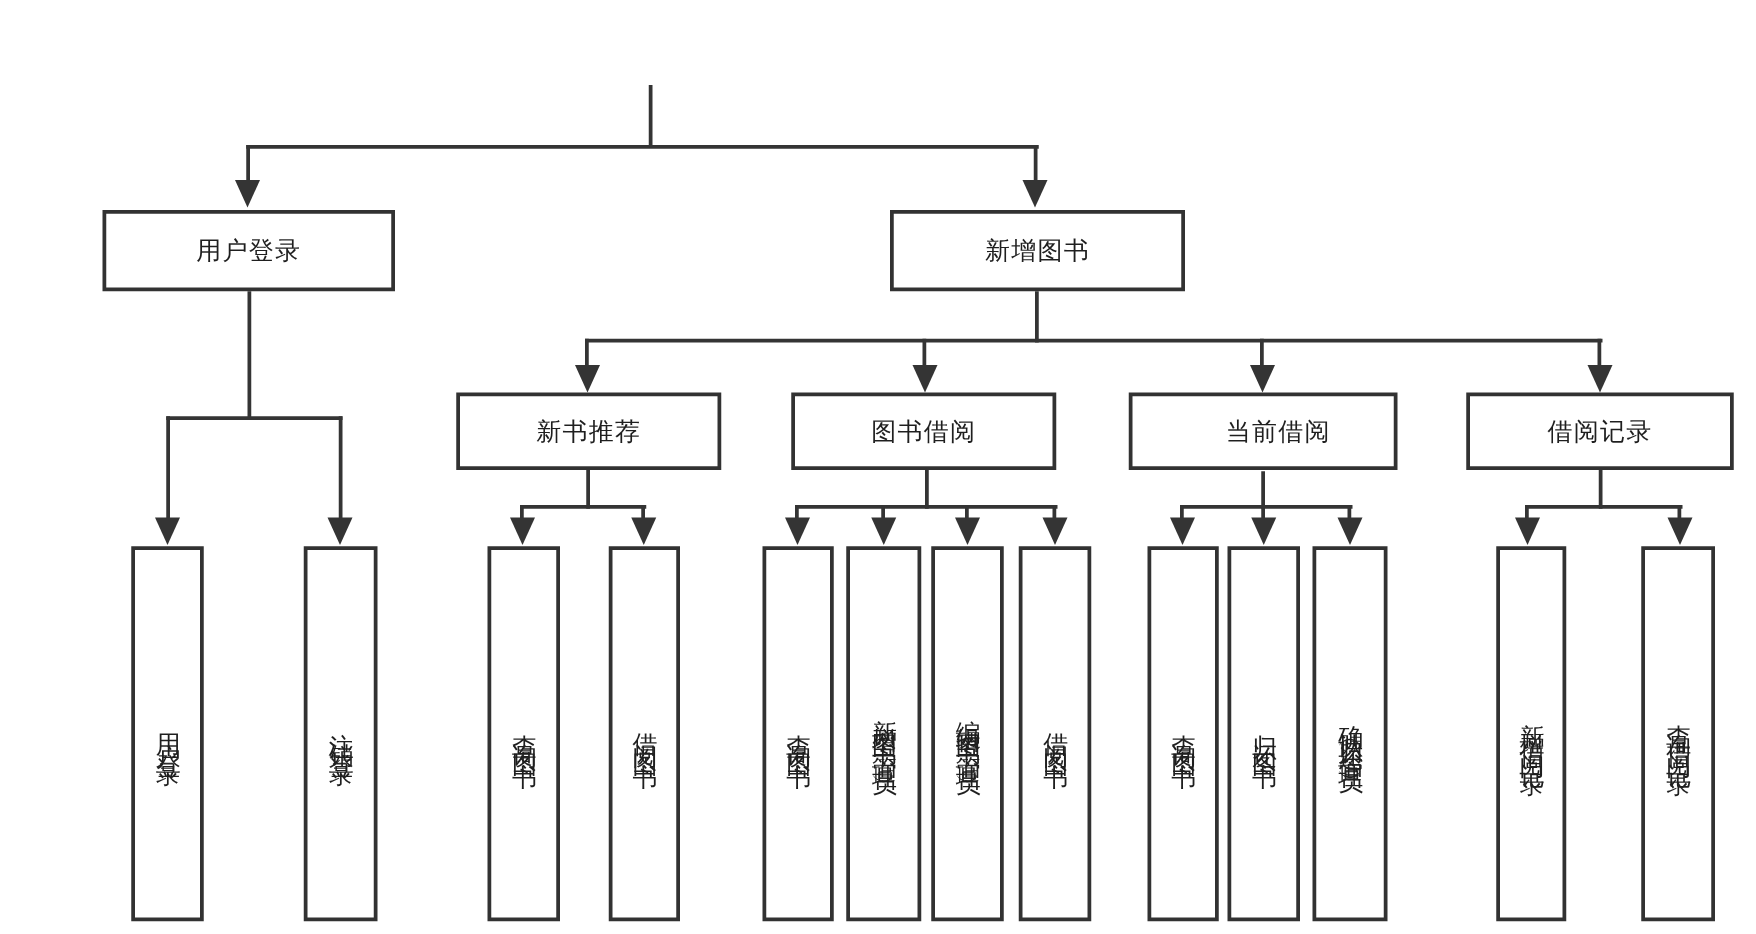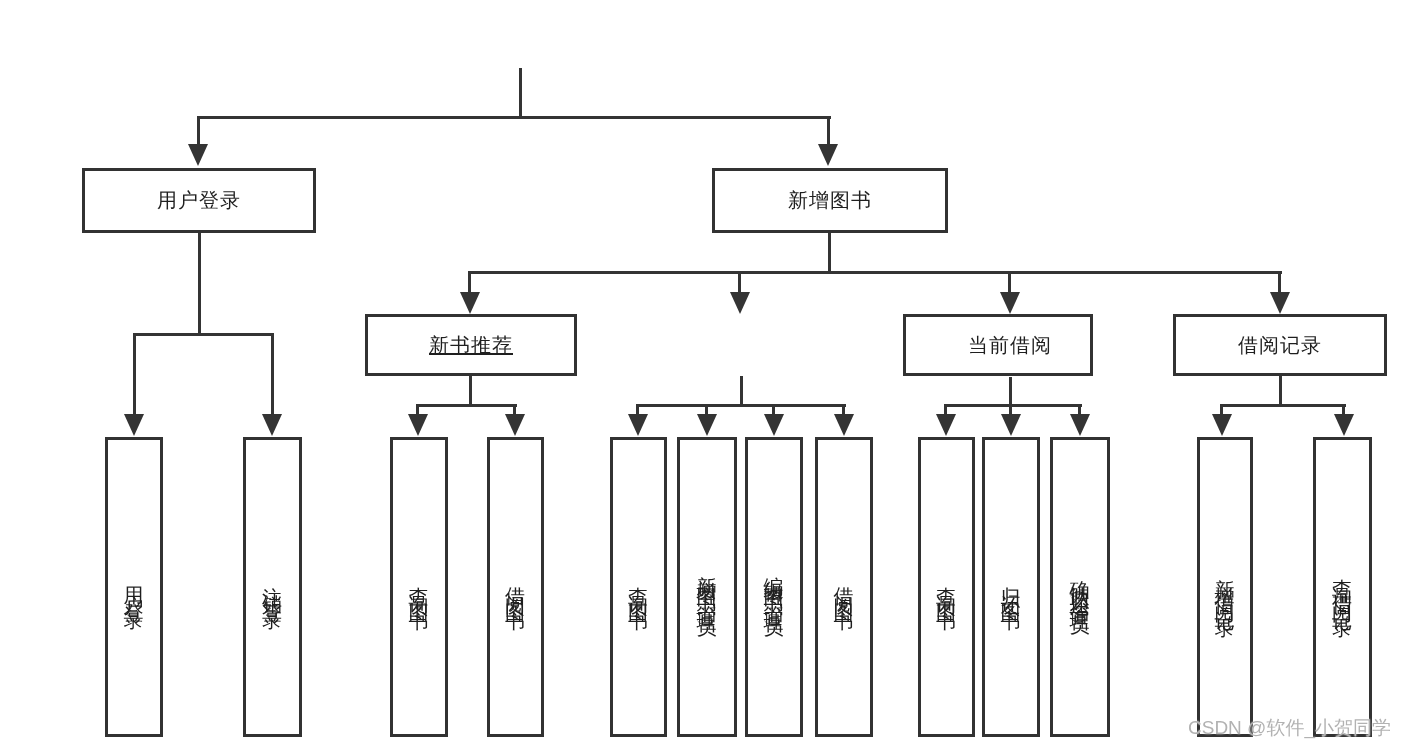--- a/index.html
+++ b/index.html
@@ -57,24 +57,27 @@
 <div class="canvas">
 
 
   <div class="node h-label" style="left:82px; top:168px; width:234px; height:65px;">
     <span>用户登录</span>
   </div>
   <div class="node h-label" style="left:712px; top:168px; width:236px; height:65px;">
     <span>新增图书</span>
   </div>
 
-  <div class="node h-label" style="left:365px; top:314px; width:212px; height:62px;text-decoration:underline;">
+  <div class="node h-label" style="left:365px; top:314px; width:212px; height:62px;">
     <span>新书推荐</span>
   </div>
-  <div class="node h-label" style="left:903px; top:314px; width:190px; height:62px;padding-left:24px;">
+  <div class="node h-label" style="left:633px; top:314px; width:212px; height:62px;">
+    <span>图书借阅</span>
+  </div>
+  <div class="node h-label" style="left:903px; top:314px; width:215px; height:62px;padding-left:24px;">
     <span>当前借阅</span>
   </div>
   <div class="node h-label" style="left:1173px; top:314px; width:214px; height:62px;">
     <span>借阅记录</span>
   </div>
 
   <div class="node" style="left:105px; top:437px; width:58px; height:300px;">
     <span class="leaf-label">用户登录</span>
   </div>
   <div class="node" style="left:243px; top:437px; width:59px; height:300px;">
@@ -184,15 +187,14 @@
 
   <div>
     <div class="line" style="left:1279px; top:376px; width:3px;  height:31px;"></div>
     <div class="line" style="left:1220px; top:404px; width:126px; height:3px;"></div>
     <div class="line" style="left:1220px; top:404px; width:3px; height:12px;"></div>
     <div class="arrowhead" style="left:1212px; top:414px;"></div>
     <div class="line" style="left:1342px; top:404px; width:3px; height:12px;"></div>
     <div class="arrowhead" style="left:1334px; top:414px;"></div>
   </div>
 
-  <div class="watermark">CSDN @软件_小贺同学</div>
 
 </div>
 
 </body></html>

